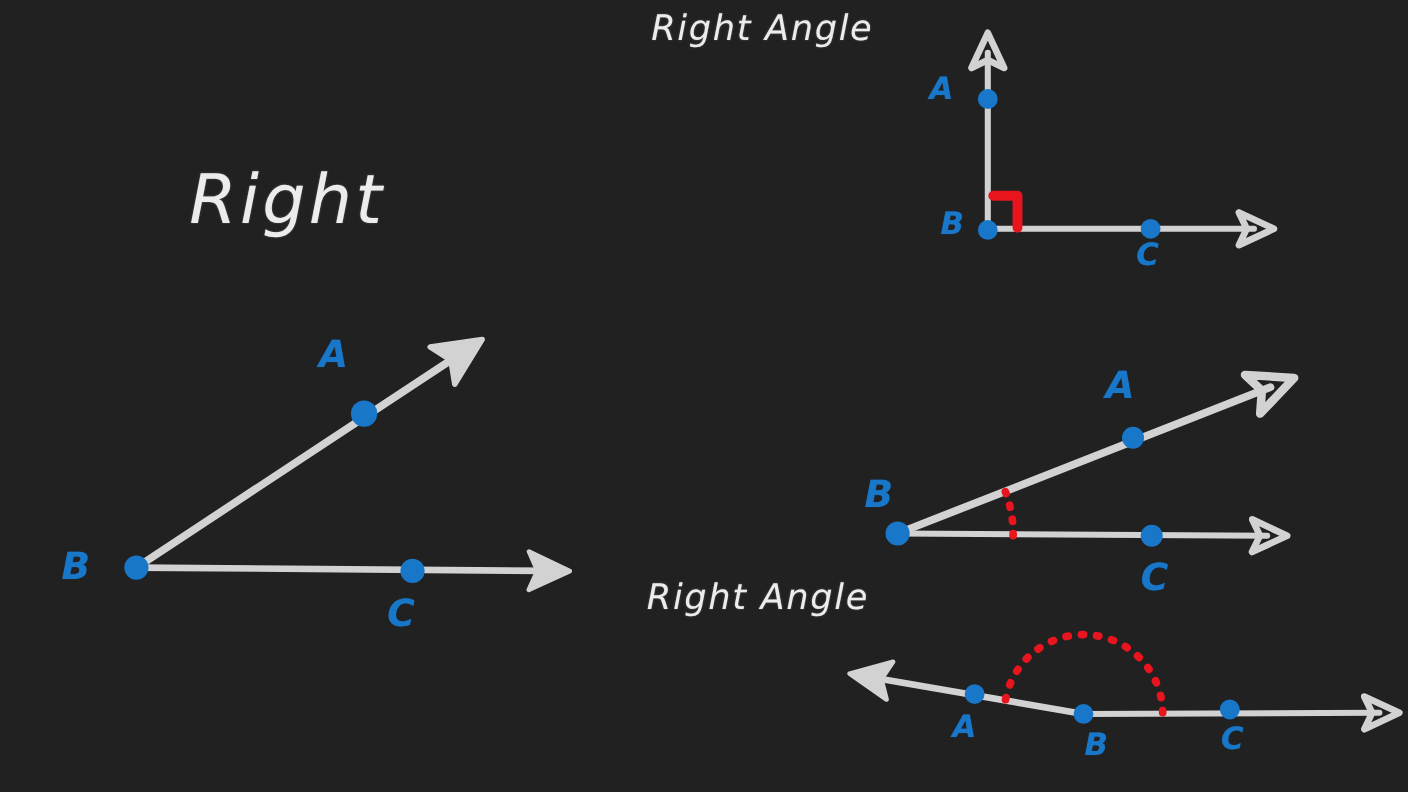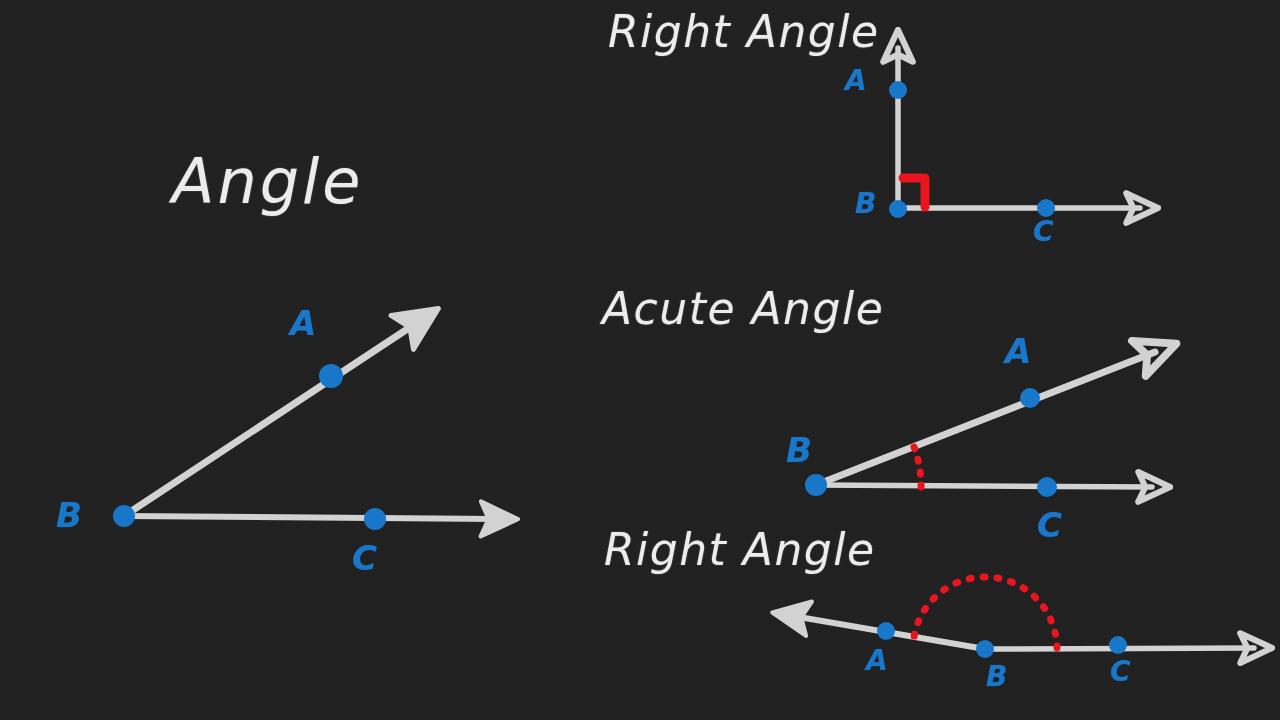--- a/index.html
+++ b/index.html
@@ -31,22 +31,21 @@
     font-weight: 400;
     letter-spacing: 1.5px;
     white-space: nowrap;
     text-shadow: 0 0 2px rgba(255,255,255,0.28);
   }
   .main-title {
     font-size: 62px;
     letter-spacing: 3px;
   }
   .section-title {
-    font-size: 44px;
-    margin-left: 16px;
+    font-size: 32px;
   }
   .pt-label {
     position: absolute;
     color: #1877c9;
     font-family: "DejaVu Sans", sans-serif;
     font-style: italic;
     font-weight: bold;
     font-size: 34px;
     white-space: nowrap;
     text-shadow: 0 0 1px rgba(24,119,201,0.6);
@@ -96,24 +95,23 @@
     <g id="fig-obtuse">
       <line stroke="#d2d2d2" stroke-width="6" stroke-linecap="round" marker-end="url(#arrowSolid)" x1="985" y1="649" x2="793" y2="616"></line>
       <line stroke="#d2d2d2" stroke-width="5.5" stroke-linecap="round" marker-end="url(#arrowHollow)" x1="985" y1="649" x2="1254" y2="648"></line>
       <path d="M1057,648 A72,72 0 0,0 914,637" fill="none" stroke="#e8141e" stroke-width="7" stroke-linecap="round" stroke-dasharray="2 12"></path>
       <circle cx="886" cy="631" r="9" fill="#1877c9"></circle>
       <circle cx="985" cy="649" r="9" fill="#1877c9"></circle>
       <circle cx="1118" cy="645" r="9" fill="#1877c9"></circle>
     </g>
   </svg>
 
-  <div class="hand-title main-title" style="left:172px; top:145px;">Angle</div>
+  <div class="hand-title main-title" style="left:172px; top:145px;">Right</div>
 
   <div class="hand-title section-title" style="left:592px; top:6px;">Right Angle</div>
-  <div class="hand-title section-title" style="left:586px; top:283px;">Acute Angle</div>
   <div class="hand-title section-title" style="left:588px; top:524px;">Right Angle</div>
 
   <div class="pt-label" style="left:290px; top:303px;">A</div>
   <div class="pt-label" style="left:56px; top:495px;">B</div>
   <div class="pt-label" style="left:352px; top:538px;">C</div>
 
   <div class="pt-label" style="left:845px; top:64px; font-size:28px;">A</div>
   <div class="pt-label" style="left:855px; top:187px; font-size:28px;">B</div>
   <div class="pt-label" style="left:1033px; top:215px; font-size:28px;">C</div>
 

